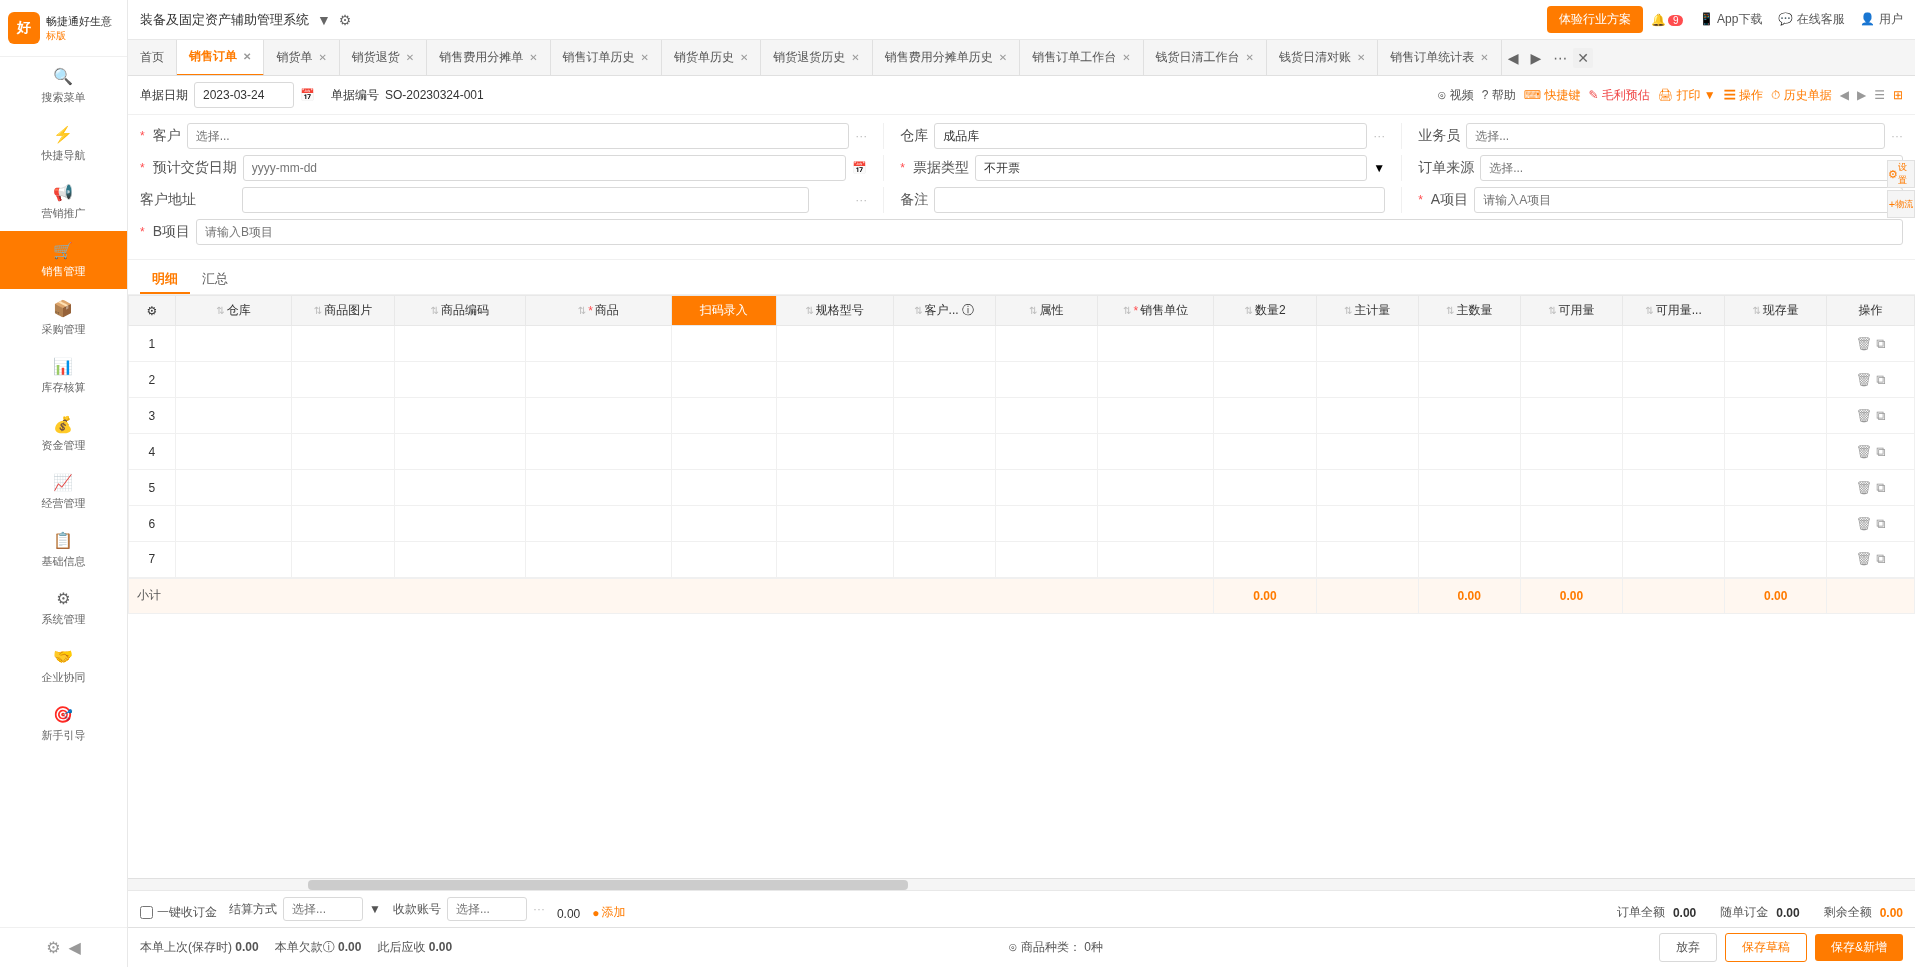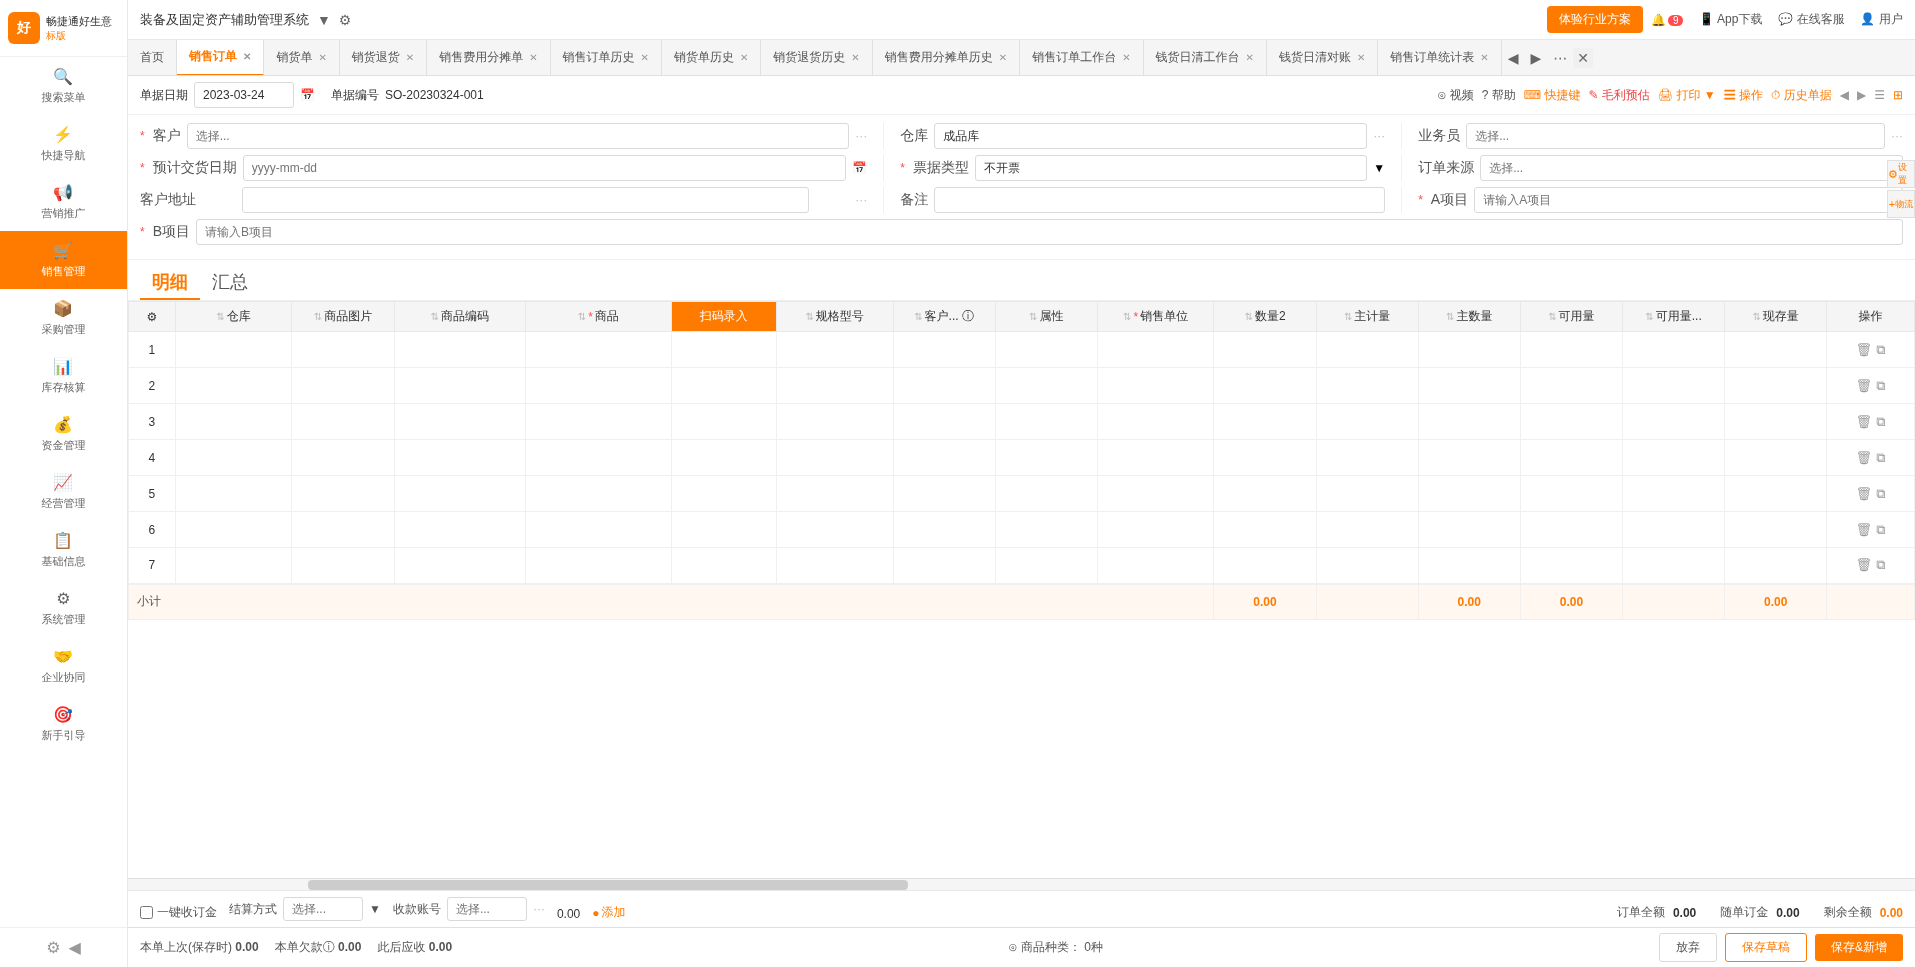--- a/index.html
+++ b/index.html
@@ -41,21 +41,21 @@
     .form-row { display: flex; align-items: center; gap: 0; margin-bottom: 6px; }
     .form-field { display: flex; align-items: center; gap: 6px; flex: 1; min-width: 0; }
     .form-label { color: #555; white-space: nowrap; font-size: 14px; flex-shrink: 0; }
     .required { color: #ff4d4f; margin-right: 2px; }
     .form-input { border: 1px solid #d9d9d9; border-radius: 3px; padding: 3px 8px; font-size: 12px; color: #333; flex: 1; height: 26px; outline: none; min-width: 0; }
     .dots { color: #bbb; cursor: pointer; }
     .form-divider { width: 1px; background: #f0f0f0; height: 26px; margin: 0 16px; flex-shrink: 0; }
 
     
     .detail-tabs { display: flex; align-items: center; padding: 6px 12px 0; background: #fff; gap: 0; }
-    .detail-tab { padding: 4px 12px; font-size: 18px; cursor: pointer; color: #555; border-bottom: 2px solid transparent; }
+    .detail-tab { padding: 4px 12px; font-size: 13px; cursor: pointer; color: #555; border-bottom: 2px solid transparent; }
     .detail-tab.active { color: #ff7b00; border-bottom: 2px solid #ff7b00; font-weight: bold; }
 
     
     .table-container { flex: 1; overflow: auto; background: #fff; }
     .data-table { width: 100%; border-collapse: collapse; font-size: 12px; table-layout: fixed; }
     .data-table th { background: #f5f5f5; border: 1px solid #e8e8e8; padding: 6px 4px; text-align: center; white-space: nowrap; color: #333; font-weight: normal; position: sticky; top: 0; z-index: 2; }
     .data-table td { border: 1px solid #f0f0f0; padding: 4px; text-align: center; height: 36px; color: #333; }
     .row-num { color: #999; width: 32px; }
     .th-required { color: #ff4d4f; }
     .sort-icon { color: #bbb; font-size: 10px; }

